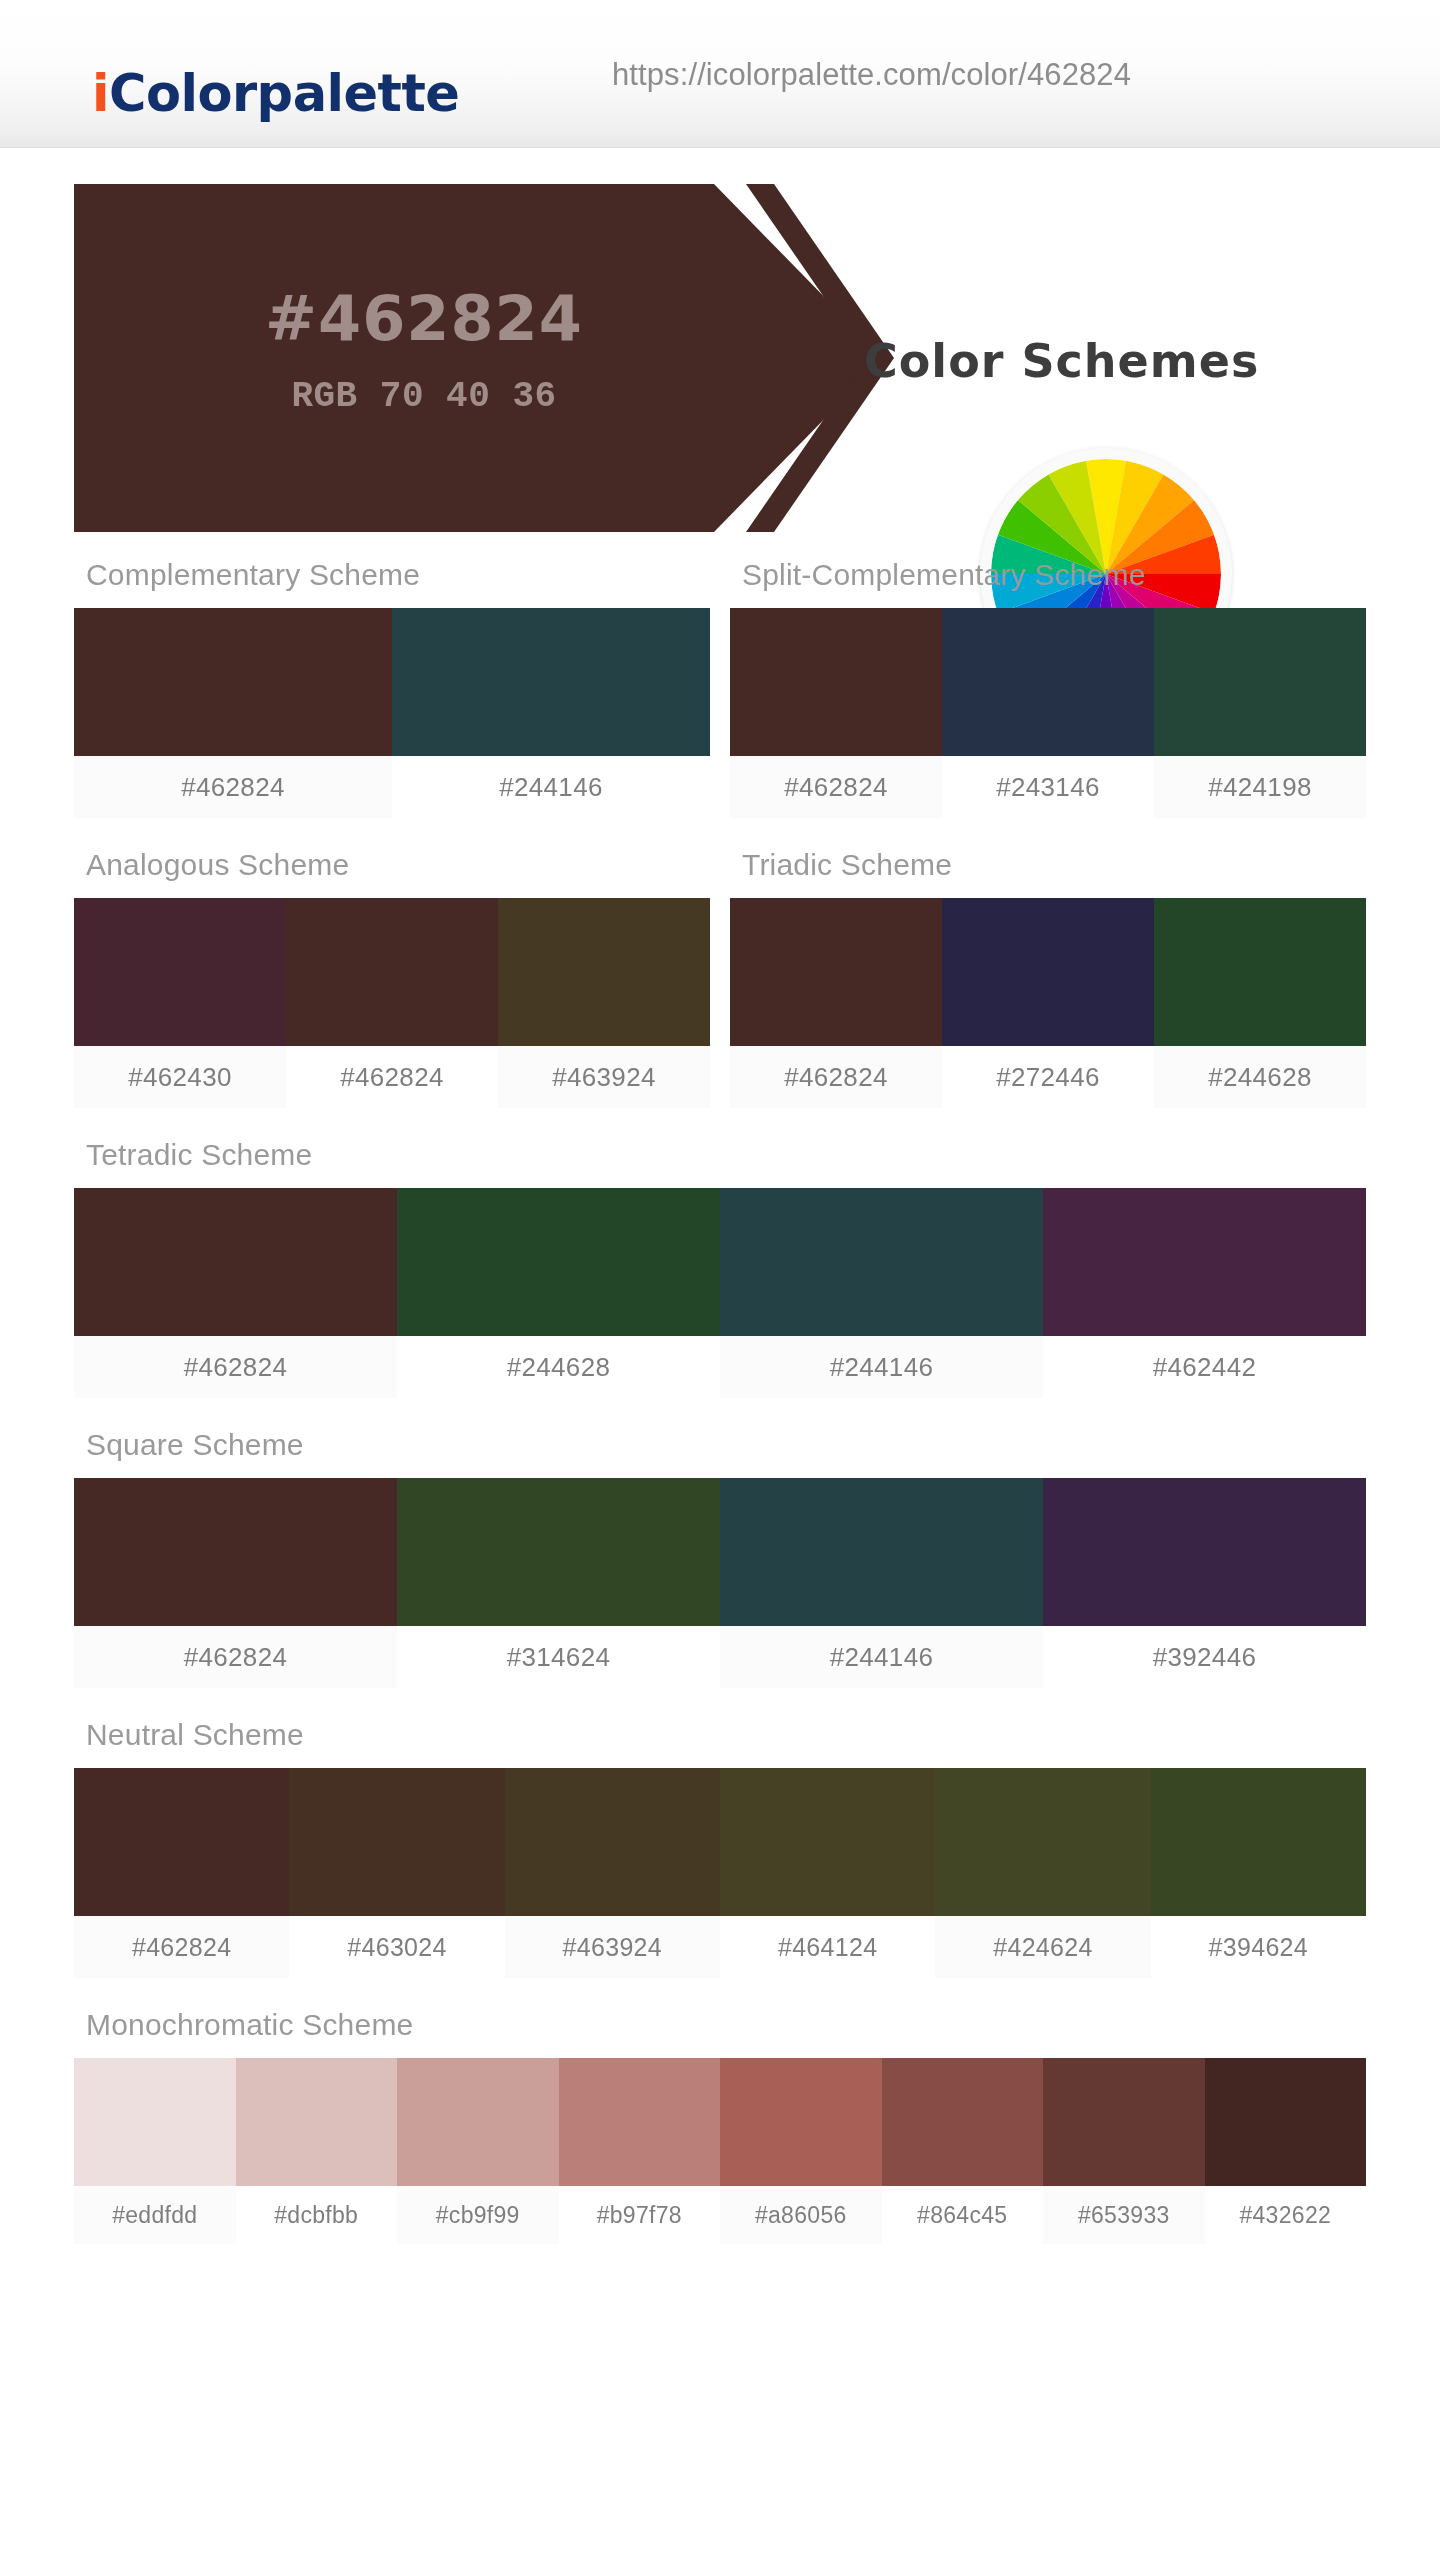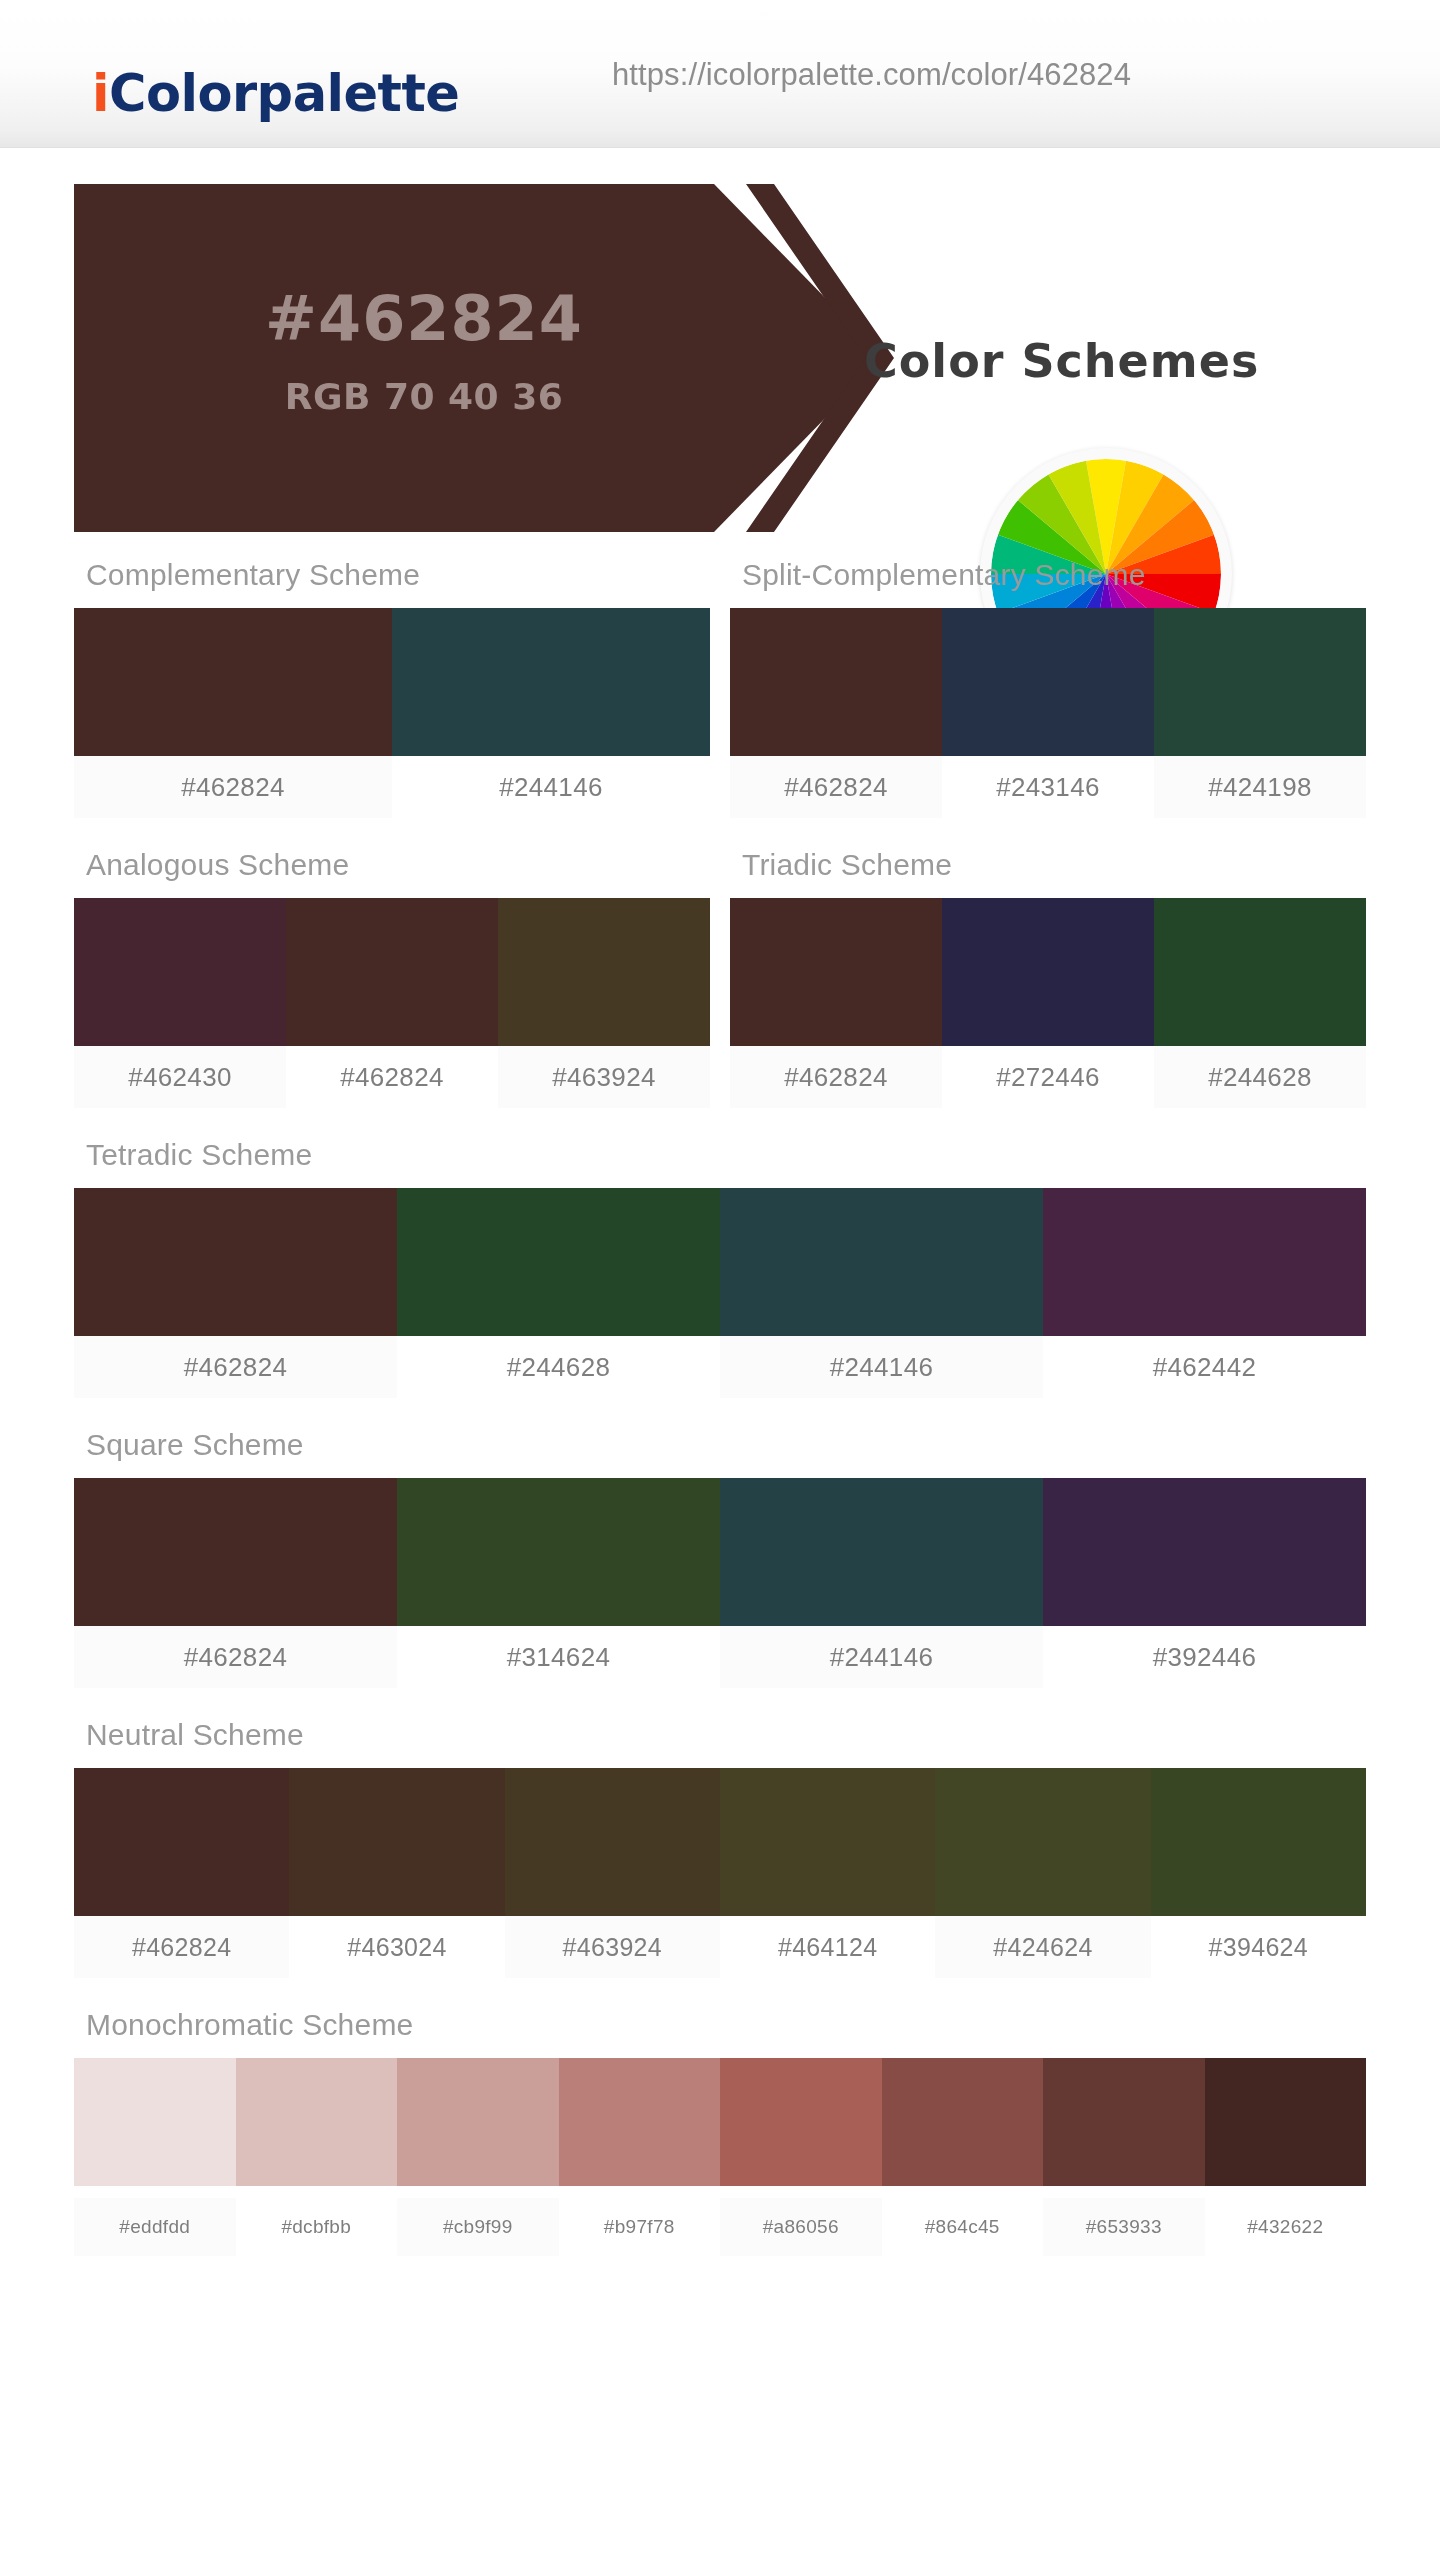--- a/index.html
+++ b/index.html
@@ -123,21 +123,21 @@
     color: #7e7e7e;
     font-family: "Liberation Sans", sans-serif;
     letter-spacing: 0.3px;
   }
   .sw:nth-child(odd) .sw-label { background: #fbfbfb; }
   .sw:nth-child(even) .sw-label { background: #ffffff; }
 
   .half { width: 50%; }
   .full { width: 100%; }
   .mono .sw-color { height: 128px; }
-  .mono .sw-label { font-size: 19px; height: 58px; margin-top: 12px; }
+  .mono .sw-label { font-size: 23px; height: 58px; }
   .neutral .sw-label { font-size: 25px; }
 </style>
 </head>
 <body>
 
 <div class="page">
 
   <div class="topbar">
     <div class="logo">
       <span class="i">i</span><span class="rest">Colorpalette</span>
@@ -145,21 +145,21 @@
     <div class="url">https://icolorpalette.com/color/462824</div>
   </div>
 
   <div class="hero">
     <div class="hero-arrow-wrap">
       <svg class="hero-arrow" viewBox="0 0 820 348" xmlns="http://www.w3.org/2000/svg">
         <polygon id="hero-main" points="0,0 640,0 810,174 640,348 0,348" fill="#462824"></polygon>
         <polygon id="hero-chev" points="672,0 700,0 820,174 700,348 672,348 792,174" fill="#462824"></polygon>
       </svg>
       <div class="hero-hex" style="color: rgb(160, 141, 138);">#462824</div>
-      <div class="hero-rgb" style="color: rgb(160, 141, 138);">RGB 70 40 36</div>
+      <div class="hero-rgb" style="color: rgb(160, 141, 138); font-family: Liberation Mono, monospace;">RGB 70 40 36</div>
     </div>
 
     <div class="schemes-title">Color Schemes</div>
 
     <div class="wheel-wrap">
       <svg class="wheel" id="wheel-svg" viewBox="0 0 100 100" xmlns="http://www.w3.org/2000/svg">
           <path d="M 50 50 L 41.318 0.760 A 50 50 0 0 1 58.682 0.760 Z" fill="#ffe800"></path>
           <path d="M 50 50 L 58.682 0.760 A 50 50 0 0 1 75.000 6.699 Z" fill="#ffd000"></path>
           <path d="M 50 50 L 75.000 6.699 A 50 50 0 0 1 88.302 17.861 Z" fill="#ffa400"></path>
           <path d="M 50 50 L 88.302 17.861 A 50 50 0 0 1 96.985 32.899 Z" fill="#ff7a00"></path>

